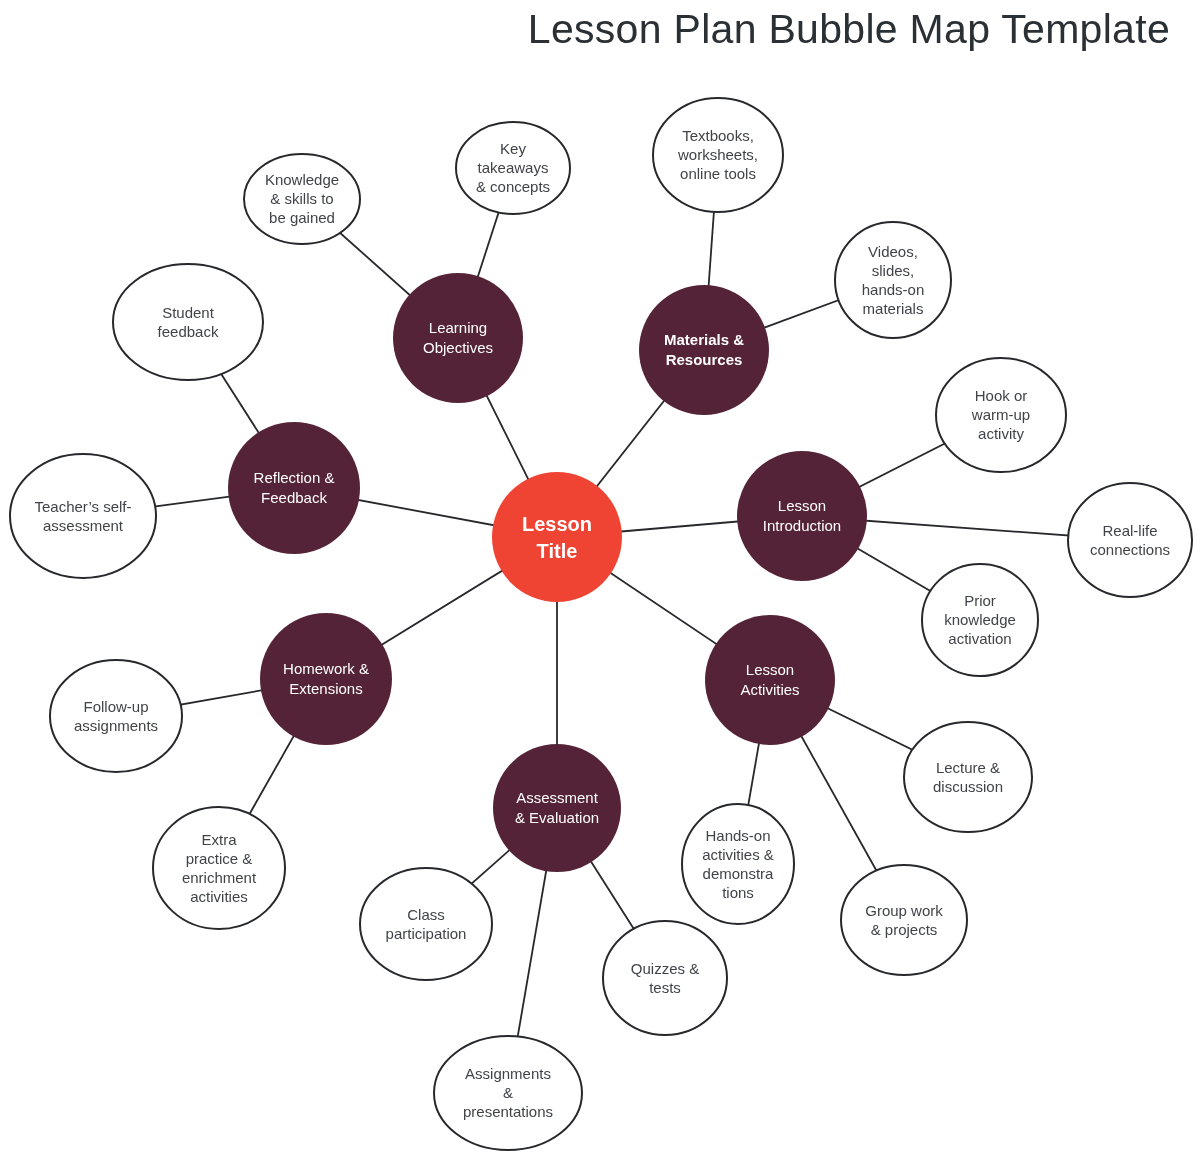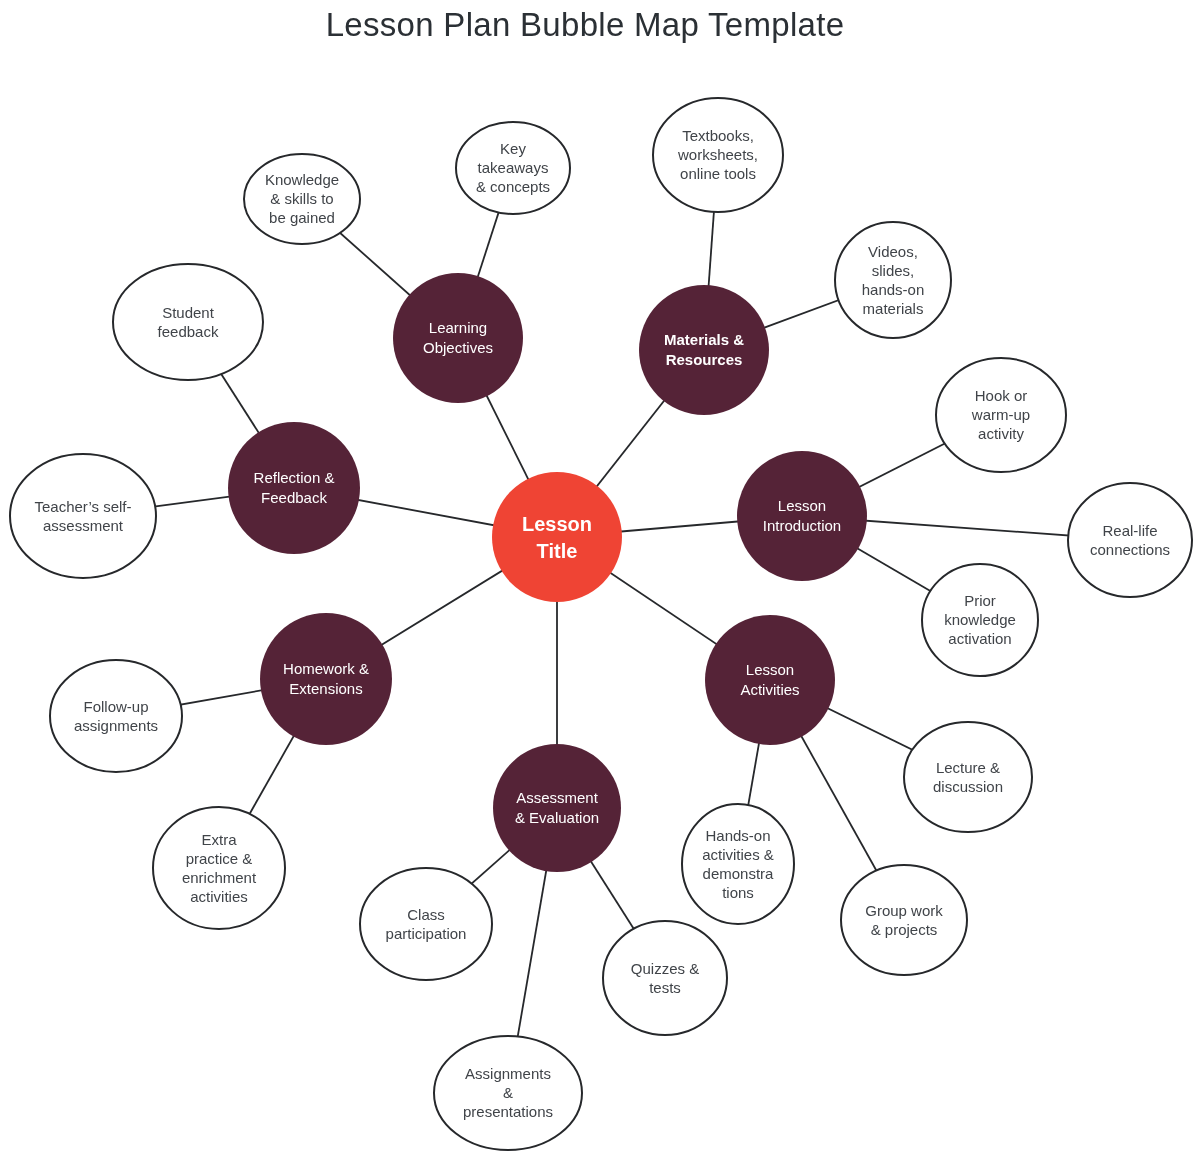--- a/index.html
+++ b/index.html
@@ -13,22 +13,22 @@
     height: 1160px;
     background: #ffffff;
     overflow: hidden;
     font-family: "Liberation Sans", sans-serif;
   }
   .page-title {
     position: absolute;
     top: 6px;
     left: 0;
     width: 1170px;
-    text-align: center;
-    font-size: 33px;
+    text-align: right;
+    font-size: 41px;
     font-weight: 400;
     letter-spacing: 0.3px;
     font-family: "Liberation Sans", sans-serif;
   }
   svg {
     position: absolute;
     top: 0;
     left: 0;
   }
   text {

